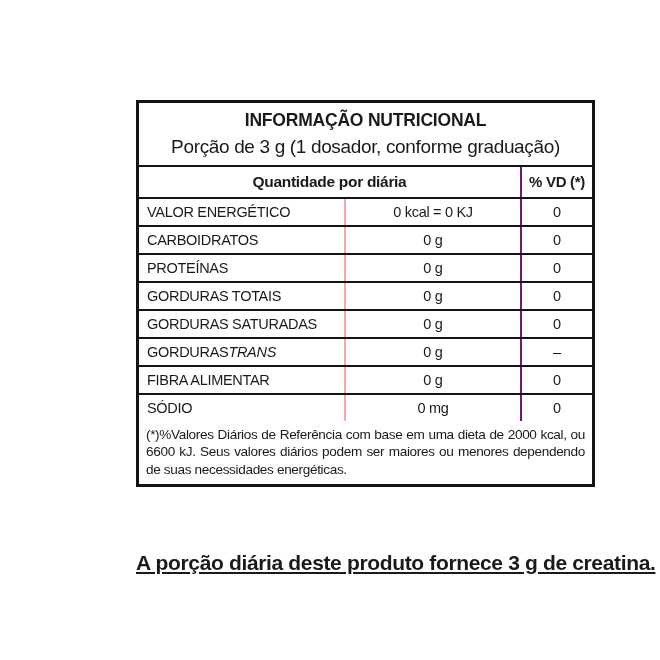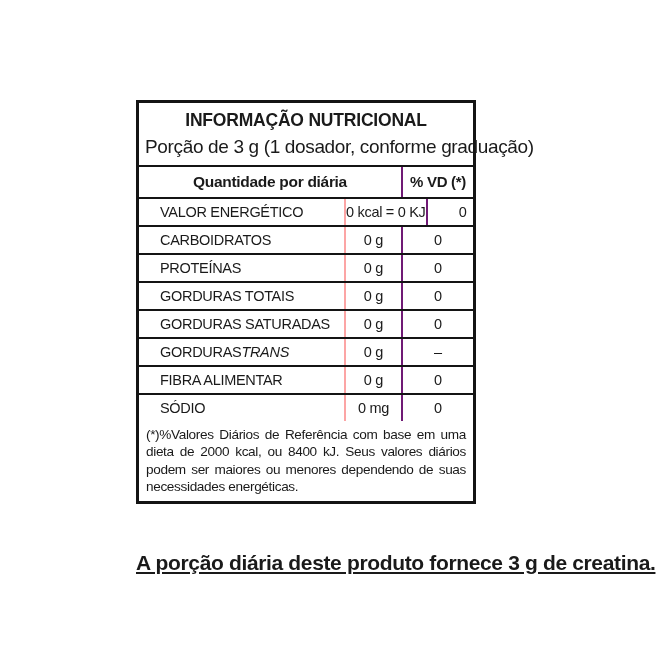--- a/index.html
+++ b/index.html
@@ -13,21 +13,21 @@
     font-family: "Liberation Sans", sans-serif;
     color: #1a1a1a;
     position: relative;
     overflow: hidden;
   }
 
   #label-root {
     position: absolute;
     left: 136px;
     top: 100px;
-    width: 340px;
+    width: 459px;
   }
 
   
   .nutri-table {
     width: 100%;
     box-sizing: border-box;
     border: 3px solid #141414;
     background: #ffffff;
   }
 
@@ -59,21 +59,21 @@
   .row {
     display: flex;
     align-items: stretch;
     border-bottom: 2px solid #141414;
   }
   .row:last-child { border-bottom: none; }
 
   .cell-name {
     flex: 0 0 205px;
     box-sizing: border-box;
-    padding: 5px 0 5px 21px;
+    padding: 5px 0 5px 8px;
     font-size: 14.5px;
     letter-spacing: -0.3px;
     display: flex;
     align-items: center;
     white-space: nowrap;
   }
   .cell-value {
     flex: 1 1 auto;
     box-sizing: border-box;
     border-left: 2px solid #fca5a5;
@@ -200,19 +200,19 @@
           </div>
           <div class="row row-data">
             <div class="cell-name">SÓDIO</div>
             <div class="cell-value">0 mg</div>
             <div class="cell-vd">0</div>
           </div>
         </div>
 
     </div>
 
-    <div class="footnote">(*)%Valores Diários de Referência com base em uma dieta de 2000 kcal, ou 8400 kJ. Seus valores diários podem ser maiores ou menores dependendo de suas necessidades energéticas.</div>
+    <div class="footnote">(*)%Valores Diários de Referência com base em uma dieta de 2000 kcal, ou 6600 kJ. Seus valores diários podem ser maiores ou menores dependendo de suas necessidades energéticas.</div>
 
   </div>
 
 </div>
 
 <div class="bottom-note">A porção diária deste produto fornece 3 g de creatina.</div>
 
 </body></html>

